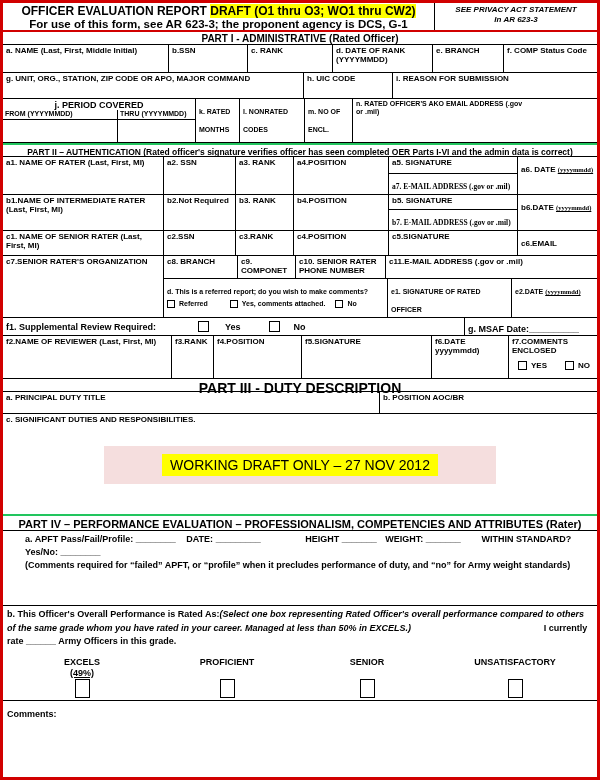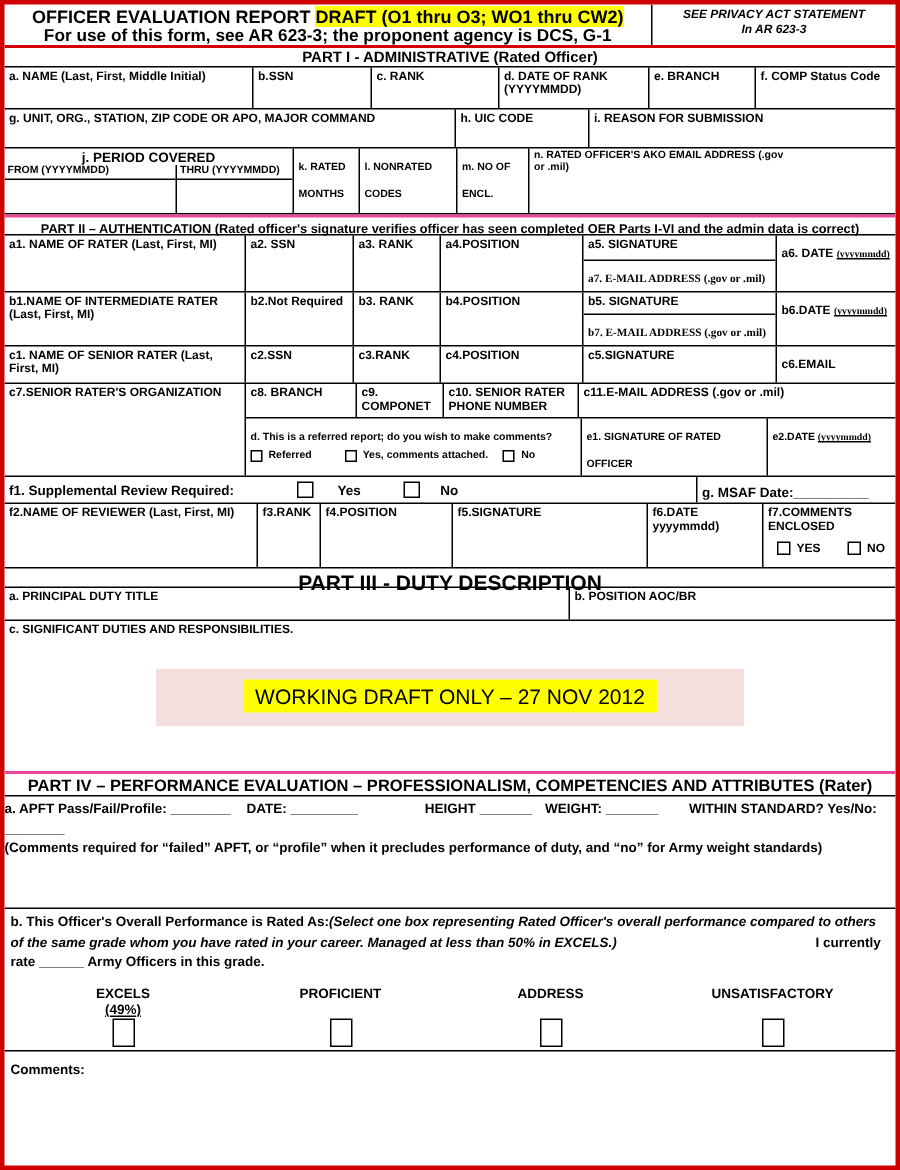--- a/index.html
+++ b/index.html
@@ -9,21 +9,21 @@
     border:3px solid #d10000; position:relative; overflow:hidden;
   }
   .row { display:flex; border-bottom:1px solid #000; width:100%; }
   .cell { border-right:1px solid #000; padding:1px 3px; overflow:hidden; }
   .cell:last-child { border-right:none; }
   .lbl { font-size:8px; font-weight:bold; color:#000; line-height:1.15; display:block; }
   .tiny { font-size:7px; font-weight:bold; line-height:1.2; }
   .serif { font-family:"Liberation Serif", serif; font-size:7.5px; font-weight:bold; }
   .yul { font-family:"Liberation Serif", serif; font-size:6.5px; font-weight:bold; text-decoration:underline; }
   .part-hdr { text-align:center; font-weight:bold; font-size:10px; border-bottom:1px solid #000; line-height:1.2; padding-top:1px; }
-  .red-top { border-top:2px solid #ec4899; }
+  .red-top { border-top:2px solid #22c55e; }
   .title-row { display:flex; border-bottom:2px solid #d10000; height:29px; }
   .title-left { width:432px; border-right:1px solid #000; text-align:center; padding-top:1px; }
   .title-right { flex:1; text-align:center; font-style:italic; font-size:8px; font-weight:bold; padding-top:2px; line-height:1.3; }
   .t1 { font-size:12px; font-weight:bold; white-space:nowrap; }
   .hl { background:#ffff00; }
   .t2 { font-size:11.5px; font-weight:bold; white-space:nowrap; }
   .cb { display:inline-block; width:9px; height:9px; border:1px solid #000; background:#fff; vertical-align:middle; }
   .cb-lg { display:inline-block; width:15px; height:19px; border:1px solid #000; background:#fff; }
   .sig-split { display:flex; flex-direction:column; padding:0; }
   .sig-split > div { padding:1px 3px; }
@@ -259,21 +259,21 @@
 
   <div style="height:100px; width:100%; border-bottom:none; padding:1px 3px">
     <span class="lbl">c. SIGNIFICANT DUTIES AND RESPONSIBILITIES.</span>
     <div class="banner-box">
       <span class="banner-text">WORKING DRAFT ONLY – 27 NOV 2012</span>
     </div>
   </div>
 
   <div class="part-hdr red-top" style="height:17px; font-size:11px; padding-top:2px">PART IV – PERFORMANCE EVALUATION – PROFESSIONALISM, COMPETENCIES AND ATTRIBUTES (Rater)</div>
 
-  <div class="row" style="height:75px; display:block; padding:2px 0">
+  <div class="row" style="height:75px; display:block; padding:2px 22px">
     <div class="p4txt">
       <span>a. APFT Pass/Fail/Profile:</span>
       <span>________</span>
       <span style="margin-left:8px">DATE:</span>
       <span>_________</span>
       <span style="margin-left:42px">HEIGHT</span>
       <span>_______</span>
       <span style="margin-left:6px">WEIGHT:</span>
       <span>_______</span>
       <span style="margin-left:18px">WITHIN STANDARD?  Yes/No:</span>
@@ -294,21 +294,21 @@
         <div>EXCELS</div>
         <div style="text-decoration:underline">(49%)</div>
         <span class="cb-lg"></span>
       </div>
       <div class="opt-col" style="width:140px">
         <div>PROFICIENT</div>
         <div>&nbsp;</div>
         <span class="cb-lg"></span>
       </div>
       <div class="opt-col" style="width:140px">
-        <div>ADDRESS</div>
+        <div>SENIOR</div>
         <div>&nbsp;</div>
         <span class="cb-lg"></span>
       </div>
       <div class="opt-col" style="flex:1">
         <div>UNSATISFACTORY</div>
         <div>&nbsp;</div>
         <span class="cb-lg"></span>
       </div>
     </div>
   </div>

